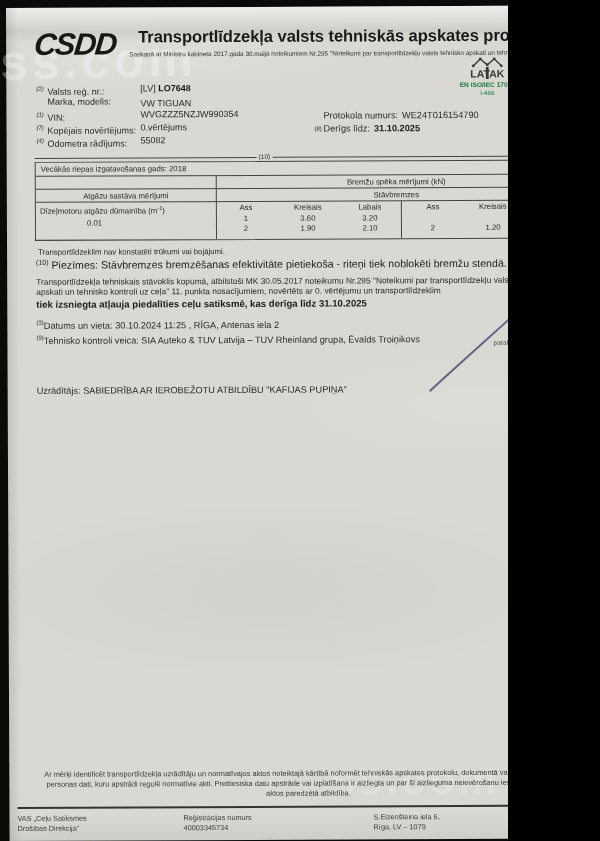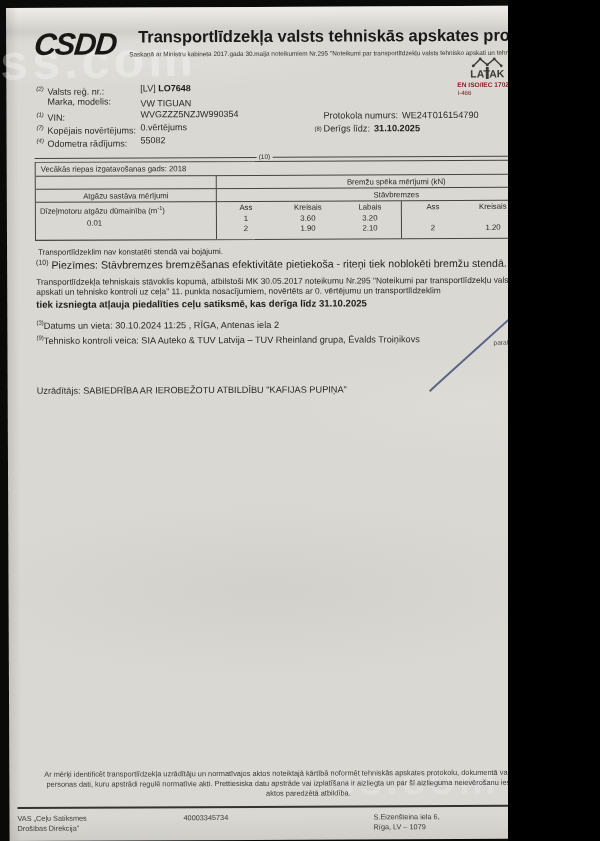--- a/index.html
+++ b/index.html
@@ -18,21 +18,21 @@
   .wm{position:absolute;z-index:0;font-weight:bold;letter-spacing:4px;pointer-events:none;}
   .wm-top{left:-6px;top:24px;font-size:50px;color:rgba(255,255,255,0.30);transform:rotate(-1deg);}
   .wm-bottom{left:322px;top:750px;font-size:42px;color:rgba(255,255,255,0.20);}
   .layer{position:absolute;z-index:1;}
   
   .csdd{left:28px;top:19px;font-size:31px;font-weight:bold;font-style:italic;
         letter-spacing:-1.5px;transform:skewX(-6deg);color:#181714;}
   .titleblock{left:106px;top:20px;width:472px;text-align:center;color:#1b1a18;}
   .doc-title{font-size:16.6px;font-weight:bold;letter-spacing:-0.1px;}
   .doc-subtitle{margin-top:3px;font-size:6.4px;font-weight:normal;color:#35342f;}
-  .latak{left:451px;top:50px;width:60px;text-align:left;color:#7f1d1d;}
+  .latak{left:451px;top:50px;width:60px;text-align:center;color:#15803d;}
   .latak svg{display:block;margin:0 auto;}
   .latak-std{font-size:6.6px;font-weight:bold;margin-top:1px;white-space:nowrap;}
   .latak-num{font-size:6.2px;margin-top:1px;}
   
   .fl{left:30px;top:76px;width:290px;color:#2a2927;}
   .fl .row{display:flex;height:13px;align-items:baseline;font-size:9px;}
   .fl .lab{display:inline-flex;width:104px;flex:none;}
   .sup{font-size:6px;position:relative;top:-1px;width:11px;display:inline-block;flex:none;}
   .fr{left:308px;top:104px;color:#2a2927;}
   .fr .row{display:flex;height:13px;align-items:baseline;font-size:9.2px;}
@@ -210,21 +210,21 @@
             <span></span>
             <span></span>
             <span>2</span>
             <span>1.20</span>
             <span>1.50</span>
           </div>
         </span>
       </div>
     </div>
 
-    <div class="layer note1">Transportlīdzeklim nav konstatēti stendā vai bojājumi.</div>
+    <div class="layer note1">Transportlīdzeklim nav konstatēti trūkumi vai bojājumi.</div>
     <div class="layer piez">
       <span class="sup2">(10)</span>
       <span>Piezīmes:</span>
       <span>Stāvbremzes bremzēšanas efektivitāte pietiekoša - riteņi tiek noblokēti bremžu stendā.</span>
     </div>
     <div class="layer assess">
       <span>Transportlīdzekļa tehniskais stāvoklis kopumā, atbilstoši MK 30.05.2017 noteikumu Nr.295 "Noteikumi par transportlīdzekļu valsts tehnisko apskati un tehnisko kontroli uz ceļa" 11. punkta nosacījumiem, novērtēts ar 0. vērtējumu un transportlīdzeklim</span>
       <div class="permission">tiek izsniegta atļauja piedalīties ceļu satiksmē, kas derīga līdz 31.10.2025</div>
     </div>
 
@@ -249,20 +249,21 @@
     </div>
 
     <div class="layer fpar">Ar mērķi identificēt transportlīdzekļa uzrādītāju un normatīvajos aktos noteiktajā kārtībā noformēt tehniskās apskates protokolu, dokumentā var būt ietverti fiziskās personas dati, kuru apstrādi regulē normatīvie akti. Prettiesiska datu apstrāde vai izplatīšana ir aizliegta un par šī aizlieguma neievērošanu iestājas normatīvajos aktos paredzētā atbildība.</div>
     <div class="layer fline"></div>
     <div class="layer fcols">
       <span class="fc1">
         <div>VAS „Ceļu Satiksmes</div>
         <div>Drošības Direkcija”</div>
       </span>
       <span class="fc2">
+        <div>Reģistrācijas numurs</div>
         <div>40003345734</div>
       </span>
       <span class="fc3">
         <div>S.Eizenšteina iela 6,</div>
         <div>Rīga, LV – 1079</div>
       </span>
       <span class="fc4">
         <div>67025777</div>
         <div>www.csdd.lv</div>
       </span>

